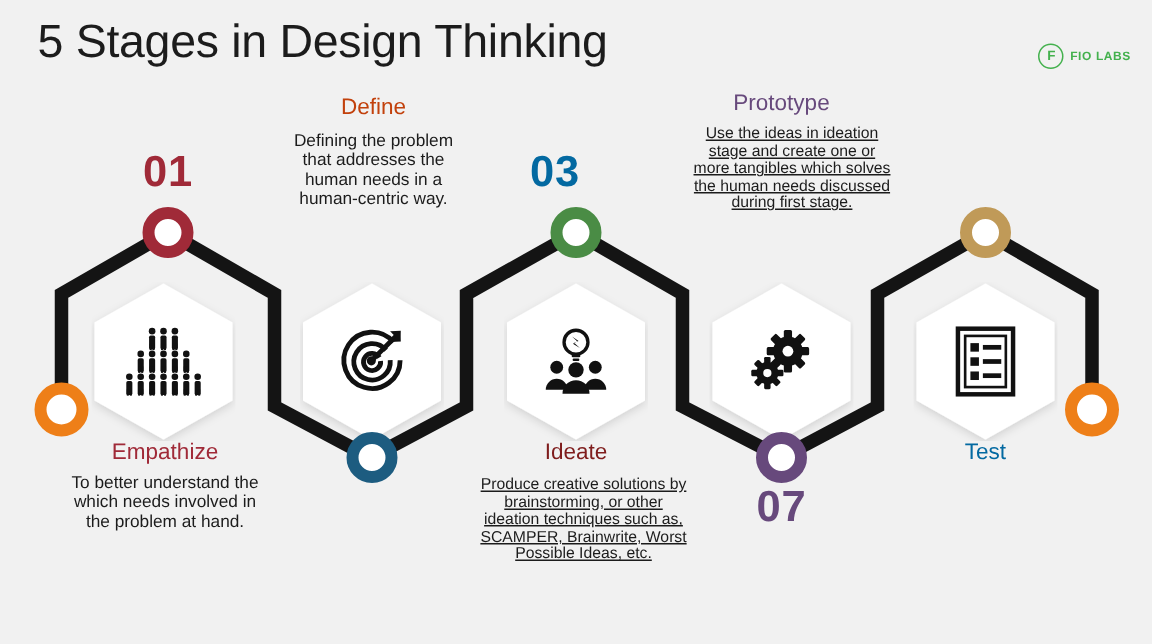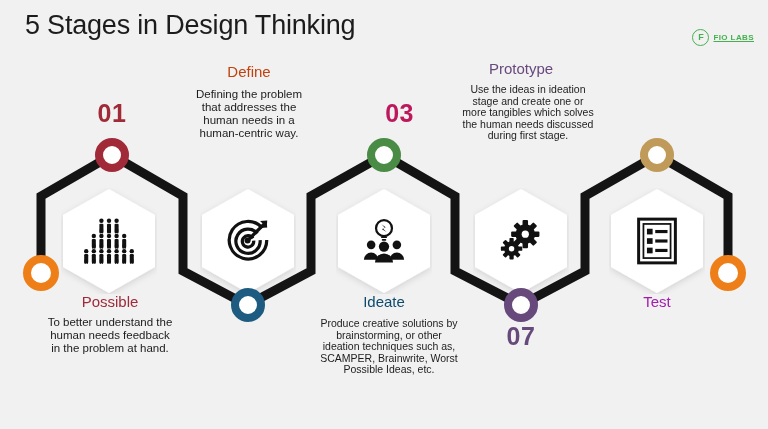--- a/index.html
+++ b/index.html
@@ -8,38 +8,37 @@
     background:#f1f1f1;
     font-family:"Liberation Sans", sans-serif;
     overflow:hidden;
     position:relative;
   }
   #root{position:relative;width:768px;height:429px;}
 
   
   .title{
     position:absolute;left:25px;top:10px;
-    font-size:27px;font-weight:400;color:#1c1c1c;
+    font-size:31px;font-weight:400;color:#1c1c1c;
     letter-spacing:-0.2px;white-space:nowrap;
   }
   .logo{
     position:absolute;right:14px;top:29px;
     display:flex;align-items:center;gap:4px;
   }
   .logo-mark{
     width:15px;height:15px;border-radius:50%;
     border:1.6px solid #44b14e;
     display:flex;align-items:center;justify-content:center;
     font-size:9px;font-weight:bold;color:#44b14e;
     line-height:1;
   }
   .logo-text{
     font-size:8px;font-weight:bold;color:#44b14e;
     letter-spacing:0.4px;
-    text-decoration:underline;
   }
 
   
   .path-layer{position:absolute;left:0;top:0;width:768px;height:429px;pointer-events:none;}
 
   
   .hex{
     position:absolute;
     width:96px;height:106px;
     display:flex;align-items:center;justify-content:center;
@@ -67,21 +66,21 @@
     width:36px;height:36px;border-radius:50%;
     background:#ffffff;
     border:8px solid #ee7f18;
     box-sizing:border-box;
     z-index:6;
   }
 
   
   .num{
     position:absolute;
-    font-size:25px;font-weight:bold;
+    font-size:29px;font-weight:bold;
     letter-spacing:0.5px;
     z-index:4;
     text-align:center;
     width:60px;
   }
 
   
   .stage-label{
     position:absolute;
     font-size:15px;font-weight:400;
@@ -93,20 +92,21 @@
     position:absolute;
     font-size:11.5px;
     line-height:1.12;
     color:#1c1c1c;
     text-align:center;
     z-index:4;
   }
   .stage-desc.sm{
     font-size:10.5px;
     line-height:1.1;
+    text-decoration:underline;
   }
 </style>
 </head>
 <body>
 
 <div id="root">
 
   <div class="title">5 Stages in Design Thinking</div>
 
   <div class="logo">
@@ -338,27 +338,27 @@
   <div class="endpoint" style="left:23px;top:255px;"></div>
   <div class="endpoint" style="left:710px;top:255px;"></div>
 
   <div class="node" style="left:95px;top:138px;border:8px solid #a02a38;"></div>
   <div class="node" style="left:231px;top:288px;border:8px solid #1d5c80;"></div>
   <div class="node" style="left:367px;top:138px;border:8px solid #4a8c45;"></div>
   <div class="node" style="left:504px;top:288px;border:8px solid #67497c;"></div>
   <div class="node" style="left:640px;top:138px;border:8px solid #c09a58;"></div>
 
   <div class="num" style="left:82px;top:99px;color:#a02a38;">01</div>
-  <div class="num" style="left:354px;top:99px;color:#be185d;text-align:right;">03</div>
+  <div class="num" style="left:340px;top:99px;color:#0369a1;">03</div>
   <div class="num" style="left:491px;top:322px;color:#67497c;">07</div>
 
-  <div class="stage-label" style="left:35px;top:293px;color:#a02a38;">Possible</div>
+  <div class="stage-label" style="left:35px;top:293px;color:#a02a38;">Empathize</div>
   <div class="stage-label" style="left:174px;top:63px;color:#c2410c;">Define</div>
-  <div class="stage-label" style="left:309px;top:293px;color:#0c4a6e;">Ideate</div>
+  <div class="stage-label" style="left:309px;top:293px;color:#7f1d1d;">Ideate</div>
   <div class="stage-label" style="left:446px;top:60px;color:#67497c;text-align:center;">Prototype</div>
-  <div class="stage-label" style="left:582px;top:293px;color:#a21caf;"><span>Test</span></div>
-
-  <div class="stage-desc" style="left:46px;top:316px;width:128px;">To better understand the human needs feedback in the problem at hand.</div>
+  <div class="stage-label" style="left:582px;top:293px;color:#0369a1;"><span>Test</span></div>
+
+  <div class="stage-desc" style="left:46px;top:316px;width:128px;">To better understand the which needs involved in the problem at hand.</div>
   <div class="stage-desc" style="left:186px;top:88px;width:126px;">Defining the problem that addresses the human needs in a human-centric way.</div>
   <div class="stage-desc sm" style="left:320px;top:318px;width:138px;">Produce creative solutions by brainstorming, or other ideation techniques such as, SCAMPER, Brainwrite, Worst Possible Ideas, etc.</div>
   <div class="stage-desc sm" style="left:460px;top:84px;width:136px;">Use the ideas in ideation stage and create one or more tangibles which solves the human needs discussed during first stage.</div>
 
 </div>
 
 </body></html>

